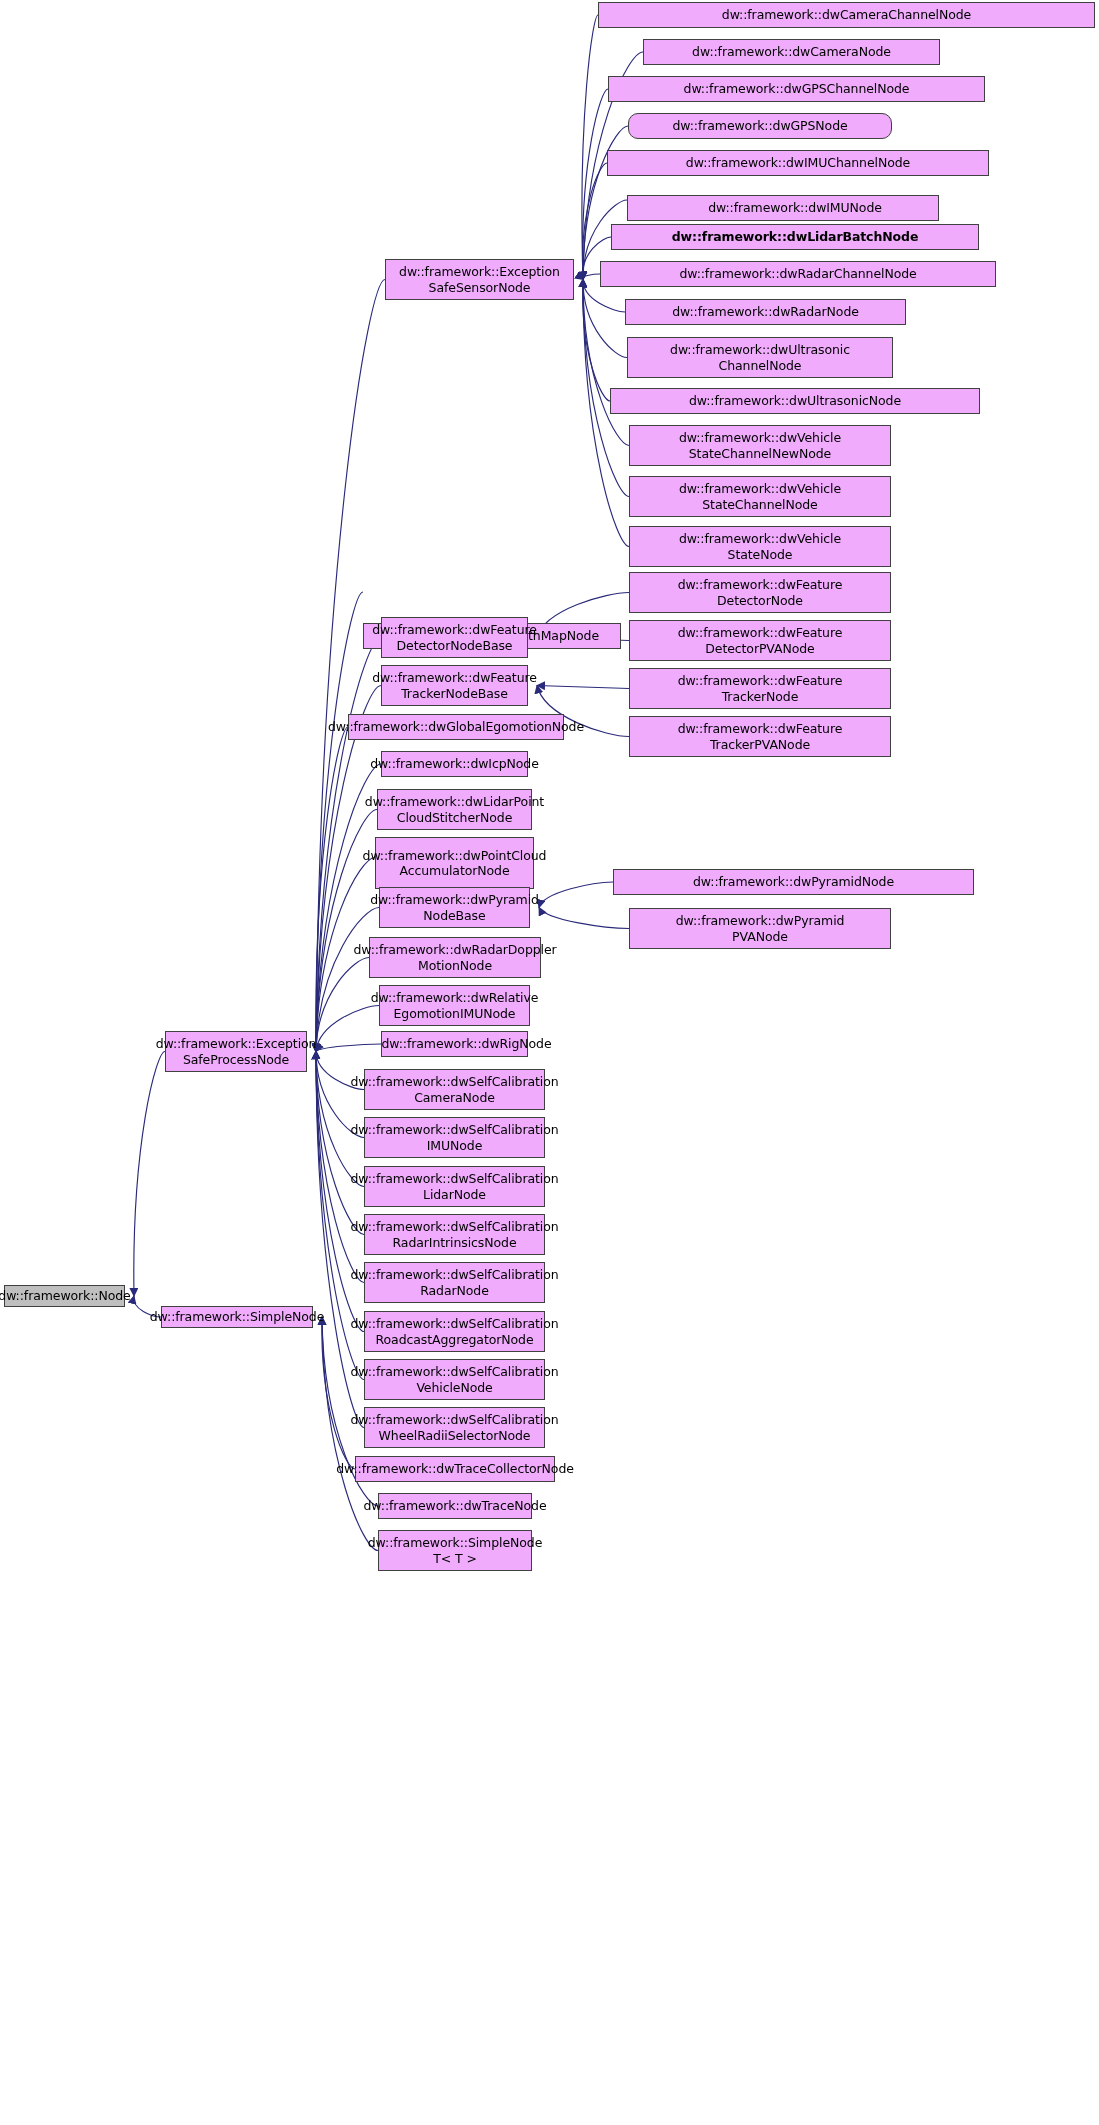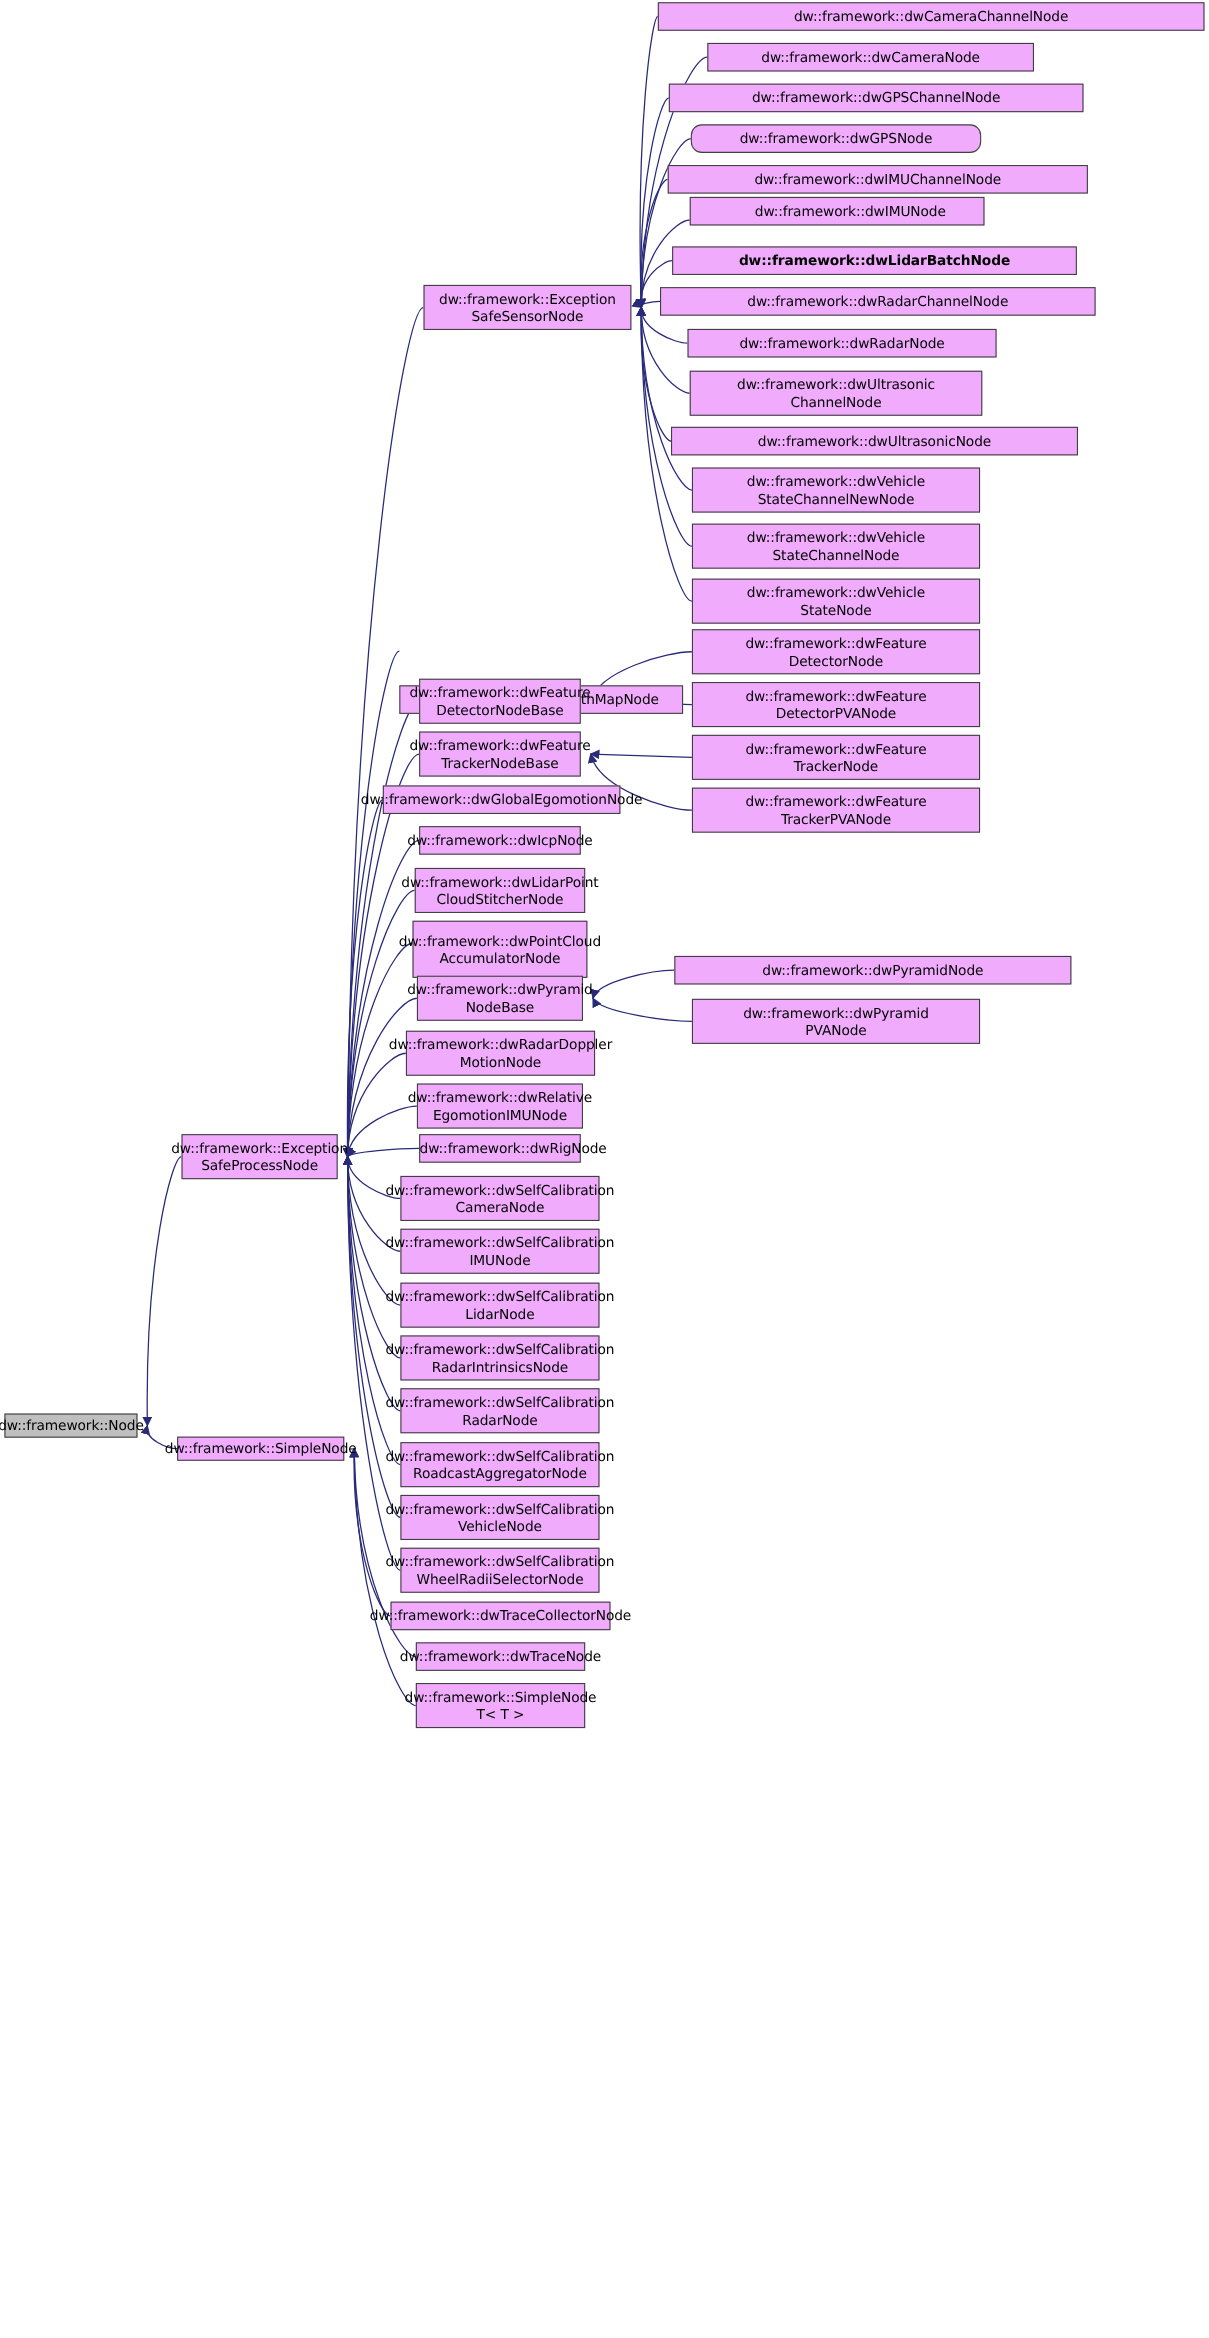--- a/index.html
+++ b/index.html
@@ -78,21 +78,21 @@
       <path d="M355,1469 C345.76,1469 319.72,1411.24 322,1317" fill="none" stroke="#2a2a7a" stroke-width="1.15" marker-end="url(#ah)"></path>
       <path d="M378,1506 C363.7,1506 323.4,1434.18 322,1317" fill="none" stroke="#2a2a7a" stroke-width="1.15" marker-end="url(#ah)"></path>
       <path d="M378,1550.5 C363.7,1550.5 323.4,1461.77 322,1317" fill="none" stroke="#2a2a7a" stroke-width="1.15" marker-end="url(#ah)"></path>
       <path d="M161,1317 C153.08,1317 130.76,1309.02 134,1296" fill="none" stroke="#2a2a7a" stroke-width="1.15" marker-end="url(#ah)"></path>
     </svg>
 <div class="node" style="left: 598px; top: 2px; width: 497px; height: 26px;">dw::framework::dwCameraChannelNode</div>
     <div class="node" style="left: 643px; top: 39px; width: 297px; height: 26px;">dw::framework::dwCameraNode</div>
     <div class="node" style="left: 608px; top: 76px; width: 377px; height: 26px;">dw::framework::dwGPSChannelNode</div>
     <div class="node" style="left: 628px; top: 113px; width: 264px; height: 26px; border-radius: 10px;">dw::framework::dwGPSNode</div>
     <div class="node" style="left: 607px; top: 150px; width: 382px; height: 26px;">dw::framework::dwIMUChannelNode</div>
-    <div class="node" style="left: 627px; top: 179px; width: 268px; height: 26px; padding-left: 24px;">dw::framework::dwIMUNode</div>
+    <div class="node" style="left: 627px; top: 195px; width: 312px; height: 26px; padding-left: 24px;">dw::framework::dwIMUNode</div>
     <div class="node" style="left: 611px; top: 224px; width: 368px; height: 26px; font-weight: bold;">dw::framework::dwLidarBatchNode</div>
     <div class="node" style="left: 600px; top: 261px; width: 396px; height: 26px;">dw::framework::dwRadarChannelNode</div>
     <div class="node" style="left: 625px; top: 299px; width: 281px; height: 26px;">dw::framework::dwRadarNode</div>
     <div class="node" style="left: 627px; top: 337px; width: 266px; height: 41px;">dw::framework::dwUltrasonic
 ChannelNode</div>
     <div class="node" style="left: 610px; top: 388px; width: 370px; height: 26px;">dw::framework::dwUltrasonicNode</div>
     <div class="node" style="left: 629px; top: 425px; width: 262px; height: 41px;">dw::framework::dwVehicle
 StateChannelNewNode</div>
     <div class="node" style="left: 629px; top: 476px; width: 262px; height: 41px;">dw::framework::dwVehicle
 StateChannelNode</div>

